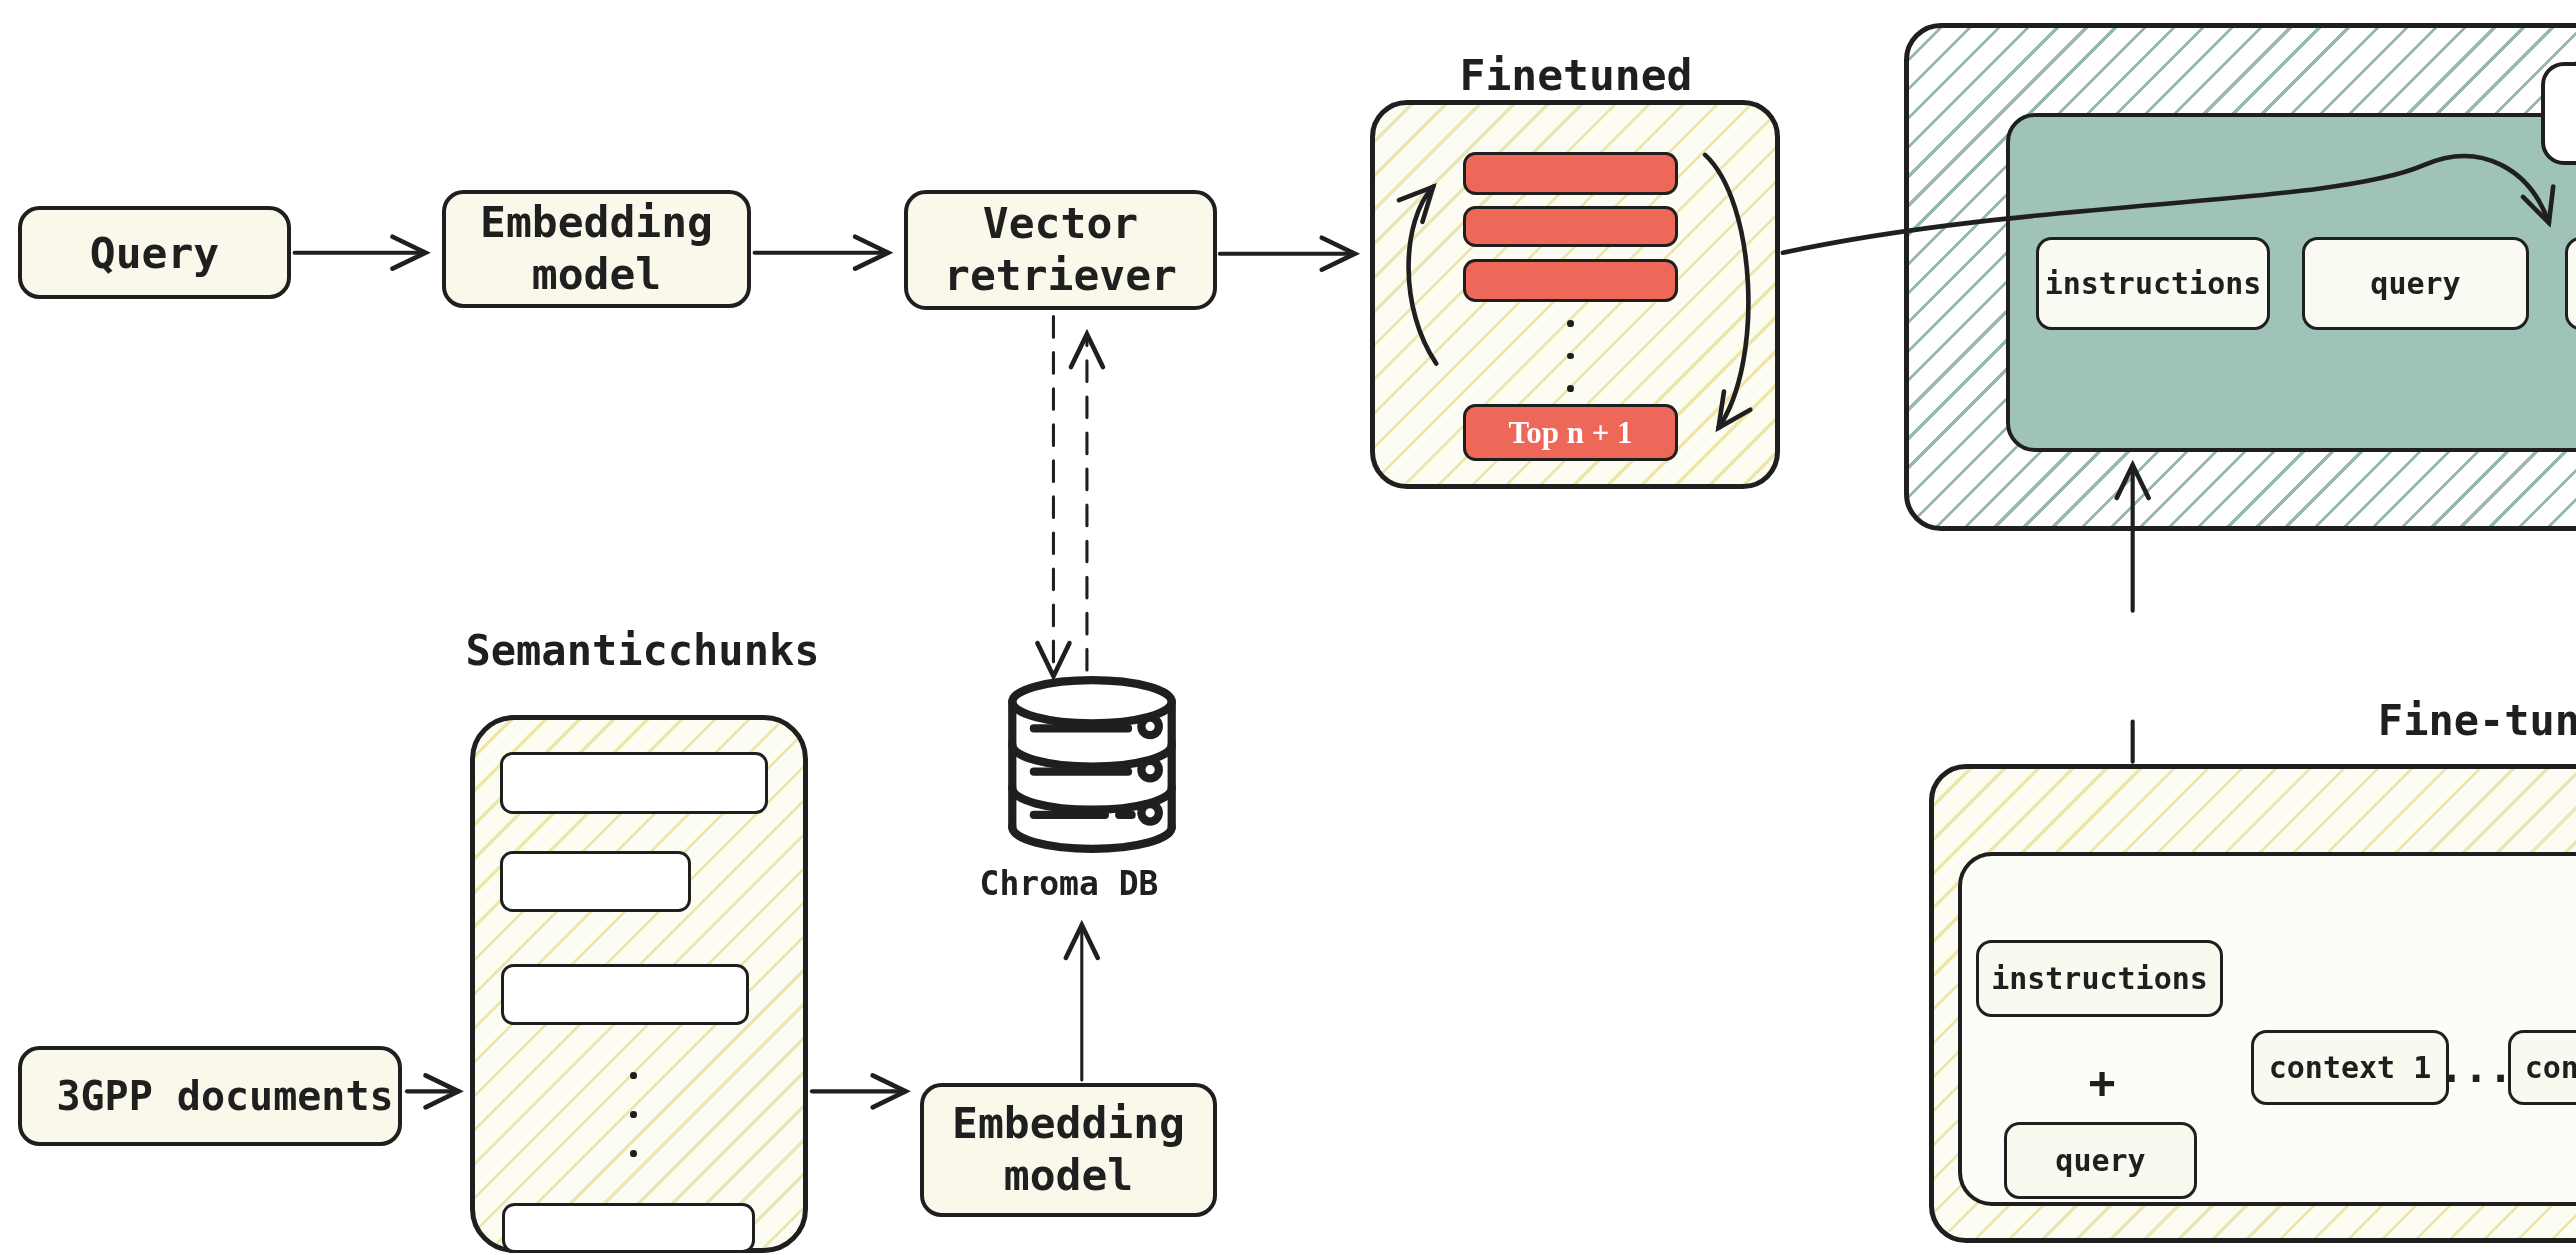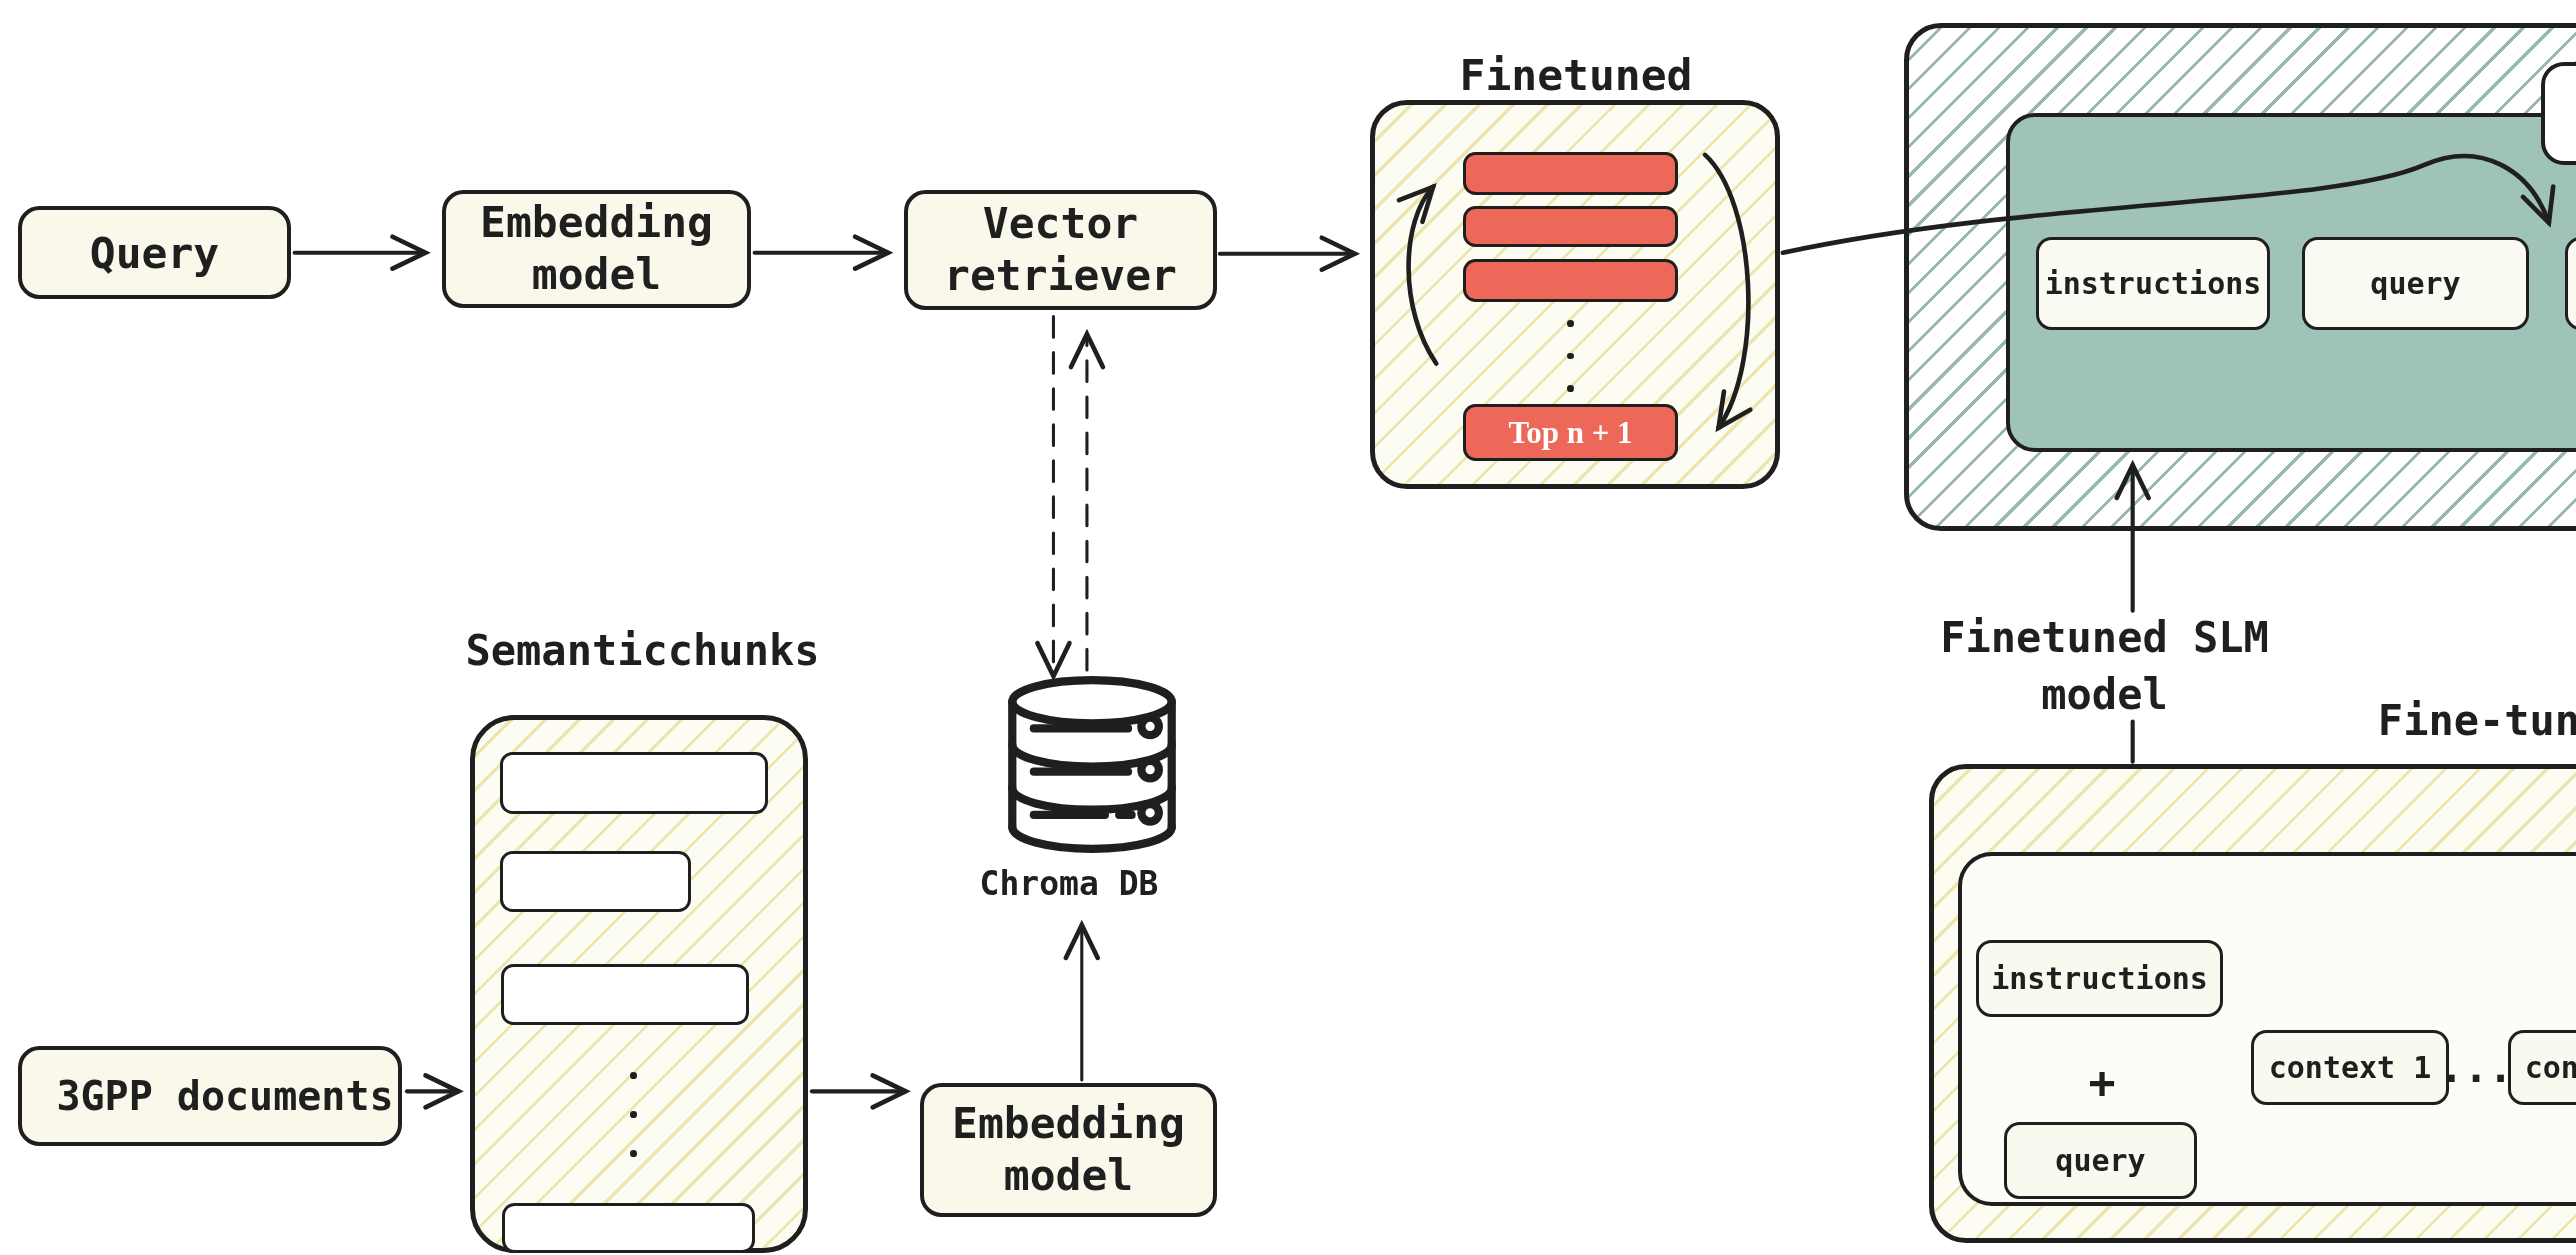--- a/index.html
+++ b/index.html
@@ -24,21 +24,21 @@
 <div id="canvas">
 
   <div class="abs box lbl" style="left:18px;top:206px;width:273px;height:93px;font-size:43px;">
     <span>Query</span>
   </div>
 
   <div class="abs box lbl" style="left:442px;top:190px;width:309px;height:118px;font-size:43px;line-height:1.2;padding:0 20.6px;">
     <span>Embedding model</span>
   </div>
 
-  <div class="abs box lbl" style="left:904px;top:190px;width:313px;height:120px;font-size:43px;line-height:1.2;padding:0 20.6px;">
+  <div class="abs box lbl" style="left:904px;top:190px;width:313px;height:120px;font-size:43px;line-height:1.2;padding:0 20.6px;border-radius:22px;">
     <span>Vector retriever</span>
   </div>
 
   <div class="abs lbl title" style="left:1437px;top:49px;width:278px;height:52px;">
     <span>Finetuned</span>
   </div>
   <div class="abs hatchY" style="left:1370px;top:100px;width:410px;height:389px;border:5.2px solid #1f1f1f;border-radius:37px;"></div>
   <div class="abs redbar" style="left:1463px;top:152px;width:215px;height:43px;"></div>
   <div class="abs redbar" style="left:1463px;top:206px;width:215px;height:41px;"></div>
   <div class="abs redbar" style="left:1463px;top:259px;width:215px;height:43px;"></div>
@@ -61,24 +61,20 @@
     <span>query</span>
     </div>
   <div class="abs chip lbl" style="left:2565px;top:237px;width:234px;height:93px;">
     </div>
 
   <div class="abs lbl" style="left:2541px;top:62px;width:641px;height:103px;background:#ffffff;border:4.1px solid #1f1f1f;border-radius:23px;font-size:33px;line-height:1.4;flex-direction:column;z-index:3;">
     
     
   </div>
 
-  <div class="abs lbl" style="left:1927px;top:608px;width:355px;height:118px;font-size:42px;line-height:1.35;flex-direction:column;">
-    <div>Finetuned SLM</div>
-    <div>model</div>
-  </div>
 
   <div class="abs lbl" style="left:488px;top:592px;width:309px;height:118px;font-size:42px;line-height:1.35;flex-direction:row;">
     <div>Semantic</div>
     <div>chunks</div>
   </div>
   <div class="abs hatchY" style="left:470px;top:715px;width:338px;height:538px;border:5.2px solid #1f1f1f;border-radius:44px;"></div>
   <div class="abs" style="left:500px;top:752px;width:268px;height:62px;background:#ffffff;border:3.6px solid #1f1f1f;border-radius:12.4px;"></div>
   <div class="abs" style="left:500px;top:851px;width:191px;height:61px;background:#ffffff;border:3.6px solid #1f1f1f;border-radius:12.4px;"></div>
   <div class="abs" style="left:501px;top:964px;width:248px;height:61px;background:#ffffff;border:3.6px solid #1f1f1f;border-radius:12.4px;"></div>
   <div class="abs dotcol" style="left:630px;top:1072px;width:7.2px;height:85px;">

